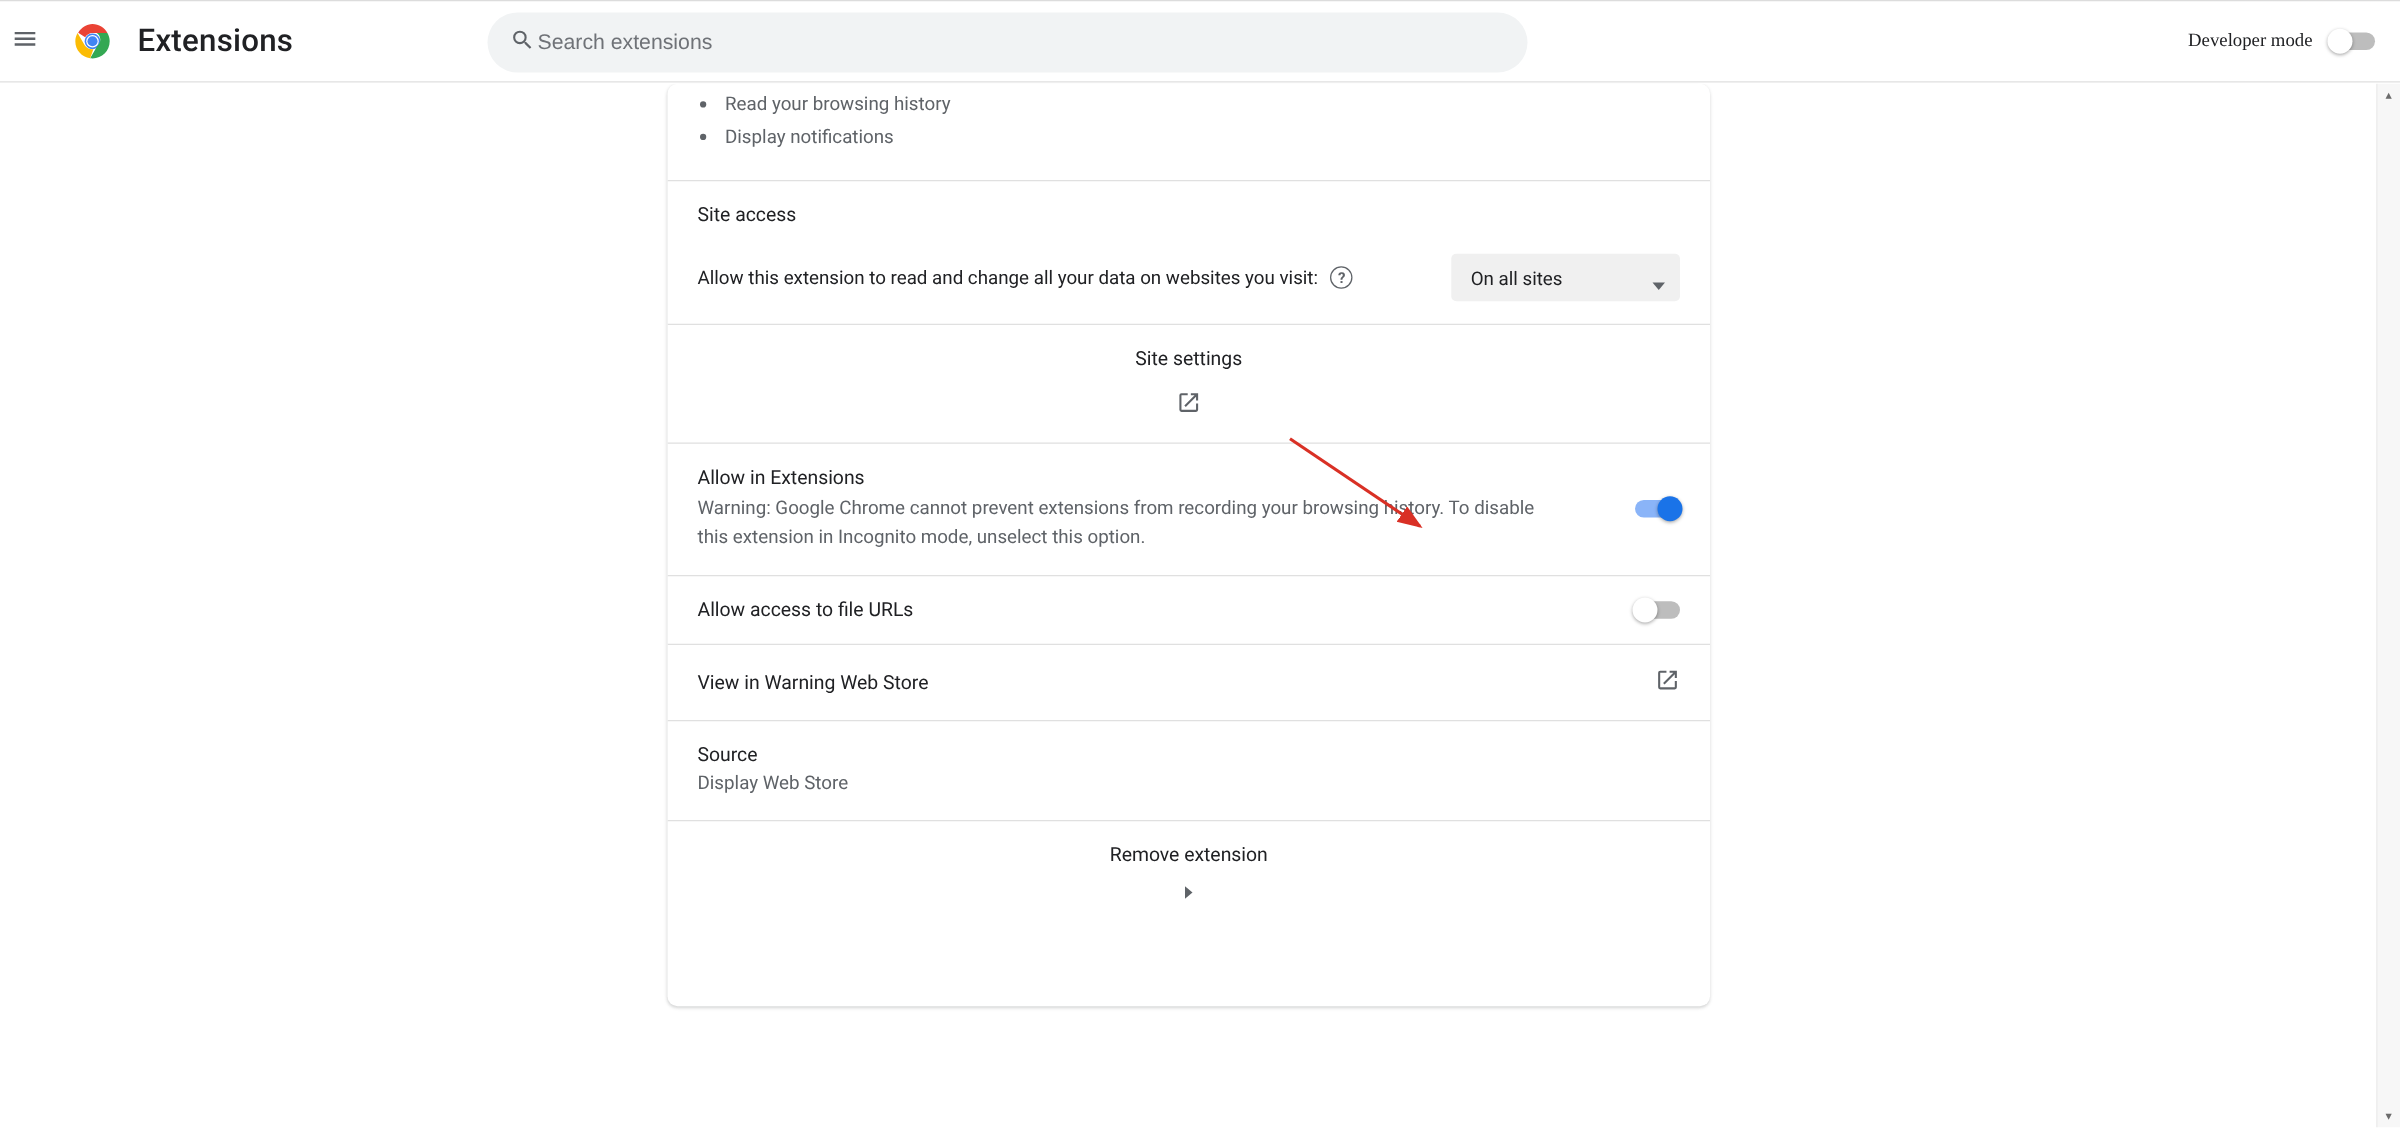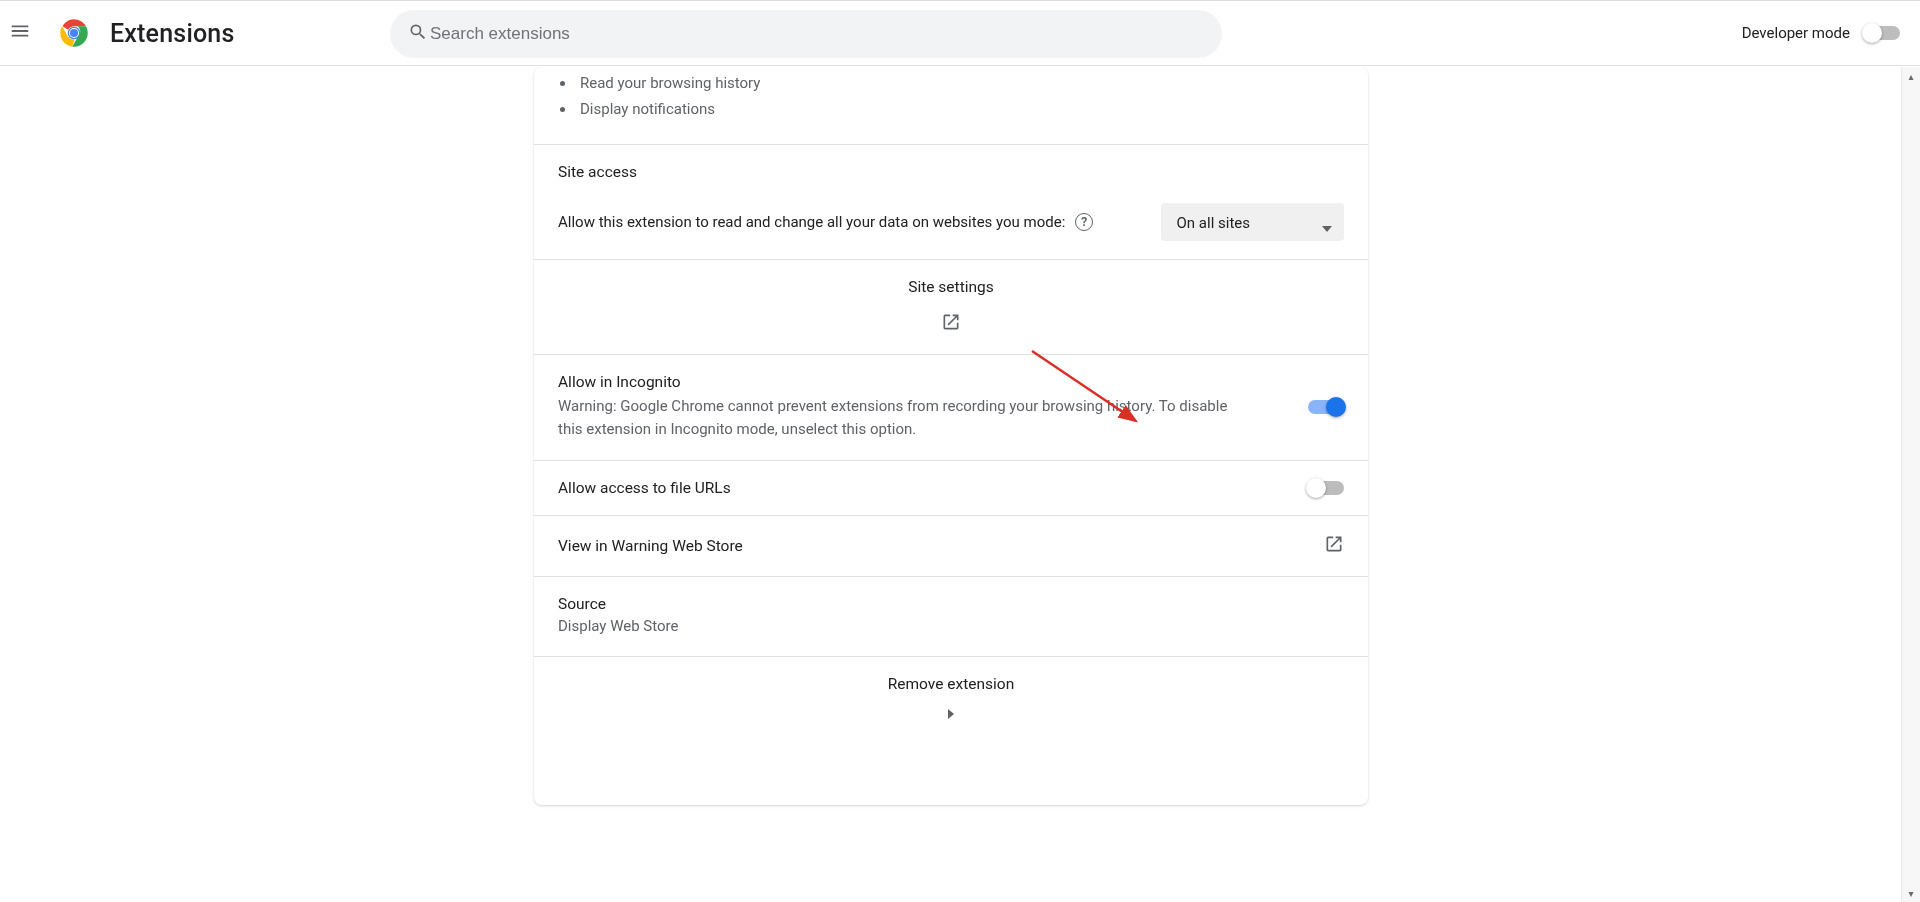--- a/index.html
+++ b/index.html
@@ -71,21 +71,21 @@
   }
   .search-wrap svg{width:20px;height:20px;fill:#5f6368;}
   .search-input{
     border:none;background:transparent;outline:none;
     font-size:17px;color:var(--text);flex:1;
   }
   .search-input::placeholder{color:#6f7277;}
   .dev-mode{
     position:absolute; right:20px; top:0; height:66px;
     display:flex;align-items:center;gap:14px;
-    font-size:15px;color:var(--text);
+    font-size:15px;color:var(--text);font-family:Liberation Serif, serif;
   }
   
   .toggle{
     position:relative;width:36px;height:14px;border-radius:10px;
     cursor:pointer;
     background:var(--grey-track);
     display:inline-block;
     flex-shrink:0;
   }
   .toggle::after{
@@ -207,21 +207,21 @@
       <ul class="perm">
         <li>Read your browsing history</li>
         <li>Display notifications</li>
       </ul>
     </div>
 
     <div class="card-section">
       <div class="sec-title">Site access</div>
       <div class="row-between" style="margin-top:22px;">
         <div class="row-flex">
-          <span>Allow this extension to read and change all your data on websites you mode:</span>
+          <span>Allow this extension to read and change all your data on websites you visit:</span>
           <span class="help-circle">?</span>
         </div>
         <div class="select-pill">
           <span>On all sites</span>
           <span style="width:32px;"></span>
           <span class="caret-down"></span>
         </div>
       </div>
     </div>
 
@@ -229,21 +229,21 @@
       <span class="sec-title">Site settings</span>
       <span class="ext-link">
         <svg viewBox="0 0 24 24">
             <path d="M19 19H5V5h6V3H5a2 2 0 00-2 2v14a2 2 0 002 2h14a2 2 0 002-2v-6h-2v6zM14 3v2h3.59l-9.83 9.83 1.41 1.41L19 6.41V10h2V3h-7z"></path>
           </svg>
       </span>
     </div>
 
     <div class="card-section row-between">
       <div style="max-width:680px;">
-        <div class="sec-title">Allow in Incognito</div>
+        <div class="sec-title">Allow in Extensions</div>
         <div class="sec-sub">Warning: Google Chrome cannot prevent extensions from recording your browsing history. To disable this extension in Incognito mode, unselect this option.</div>
       </div>
       <span class="toggle on"></span>
     </div>
 
     <div class="card-section row-between">
       <span class="sec-title">Allow access to file URLs</span>
       <span class="toggle"></span>
     </div>
 

